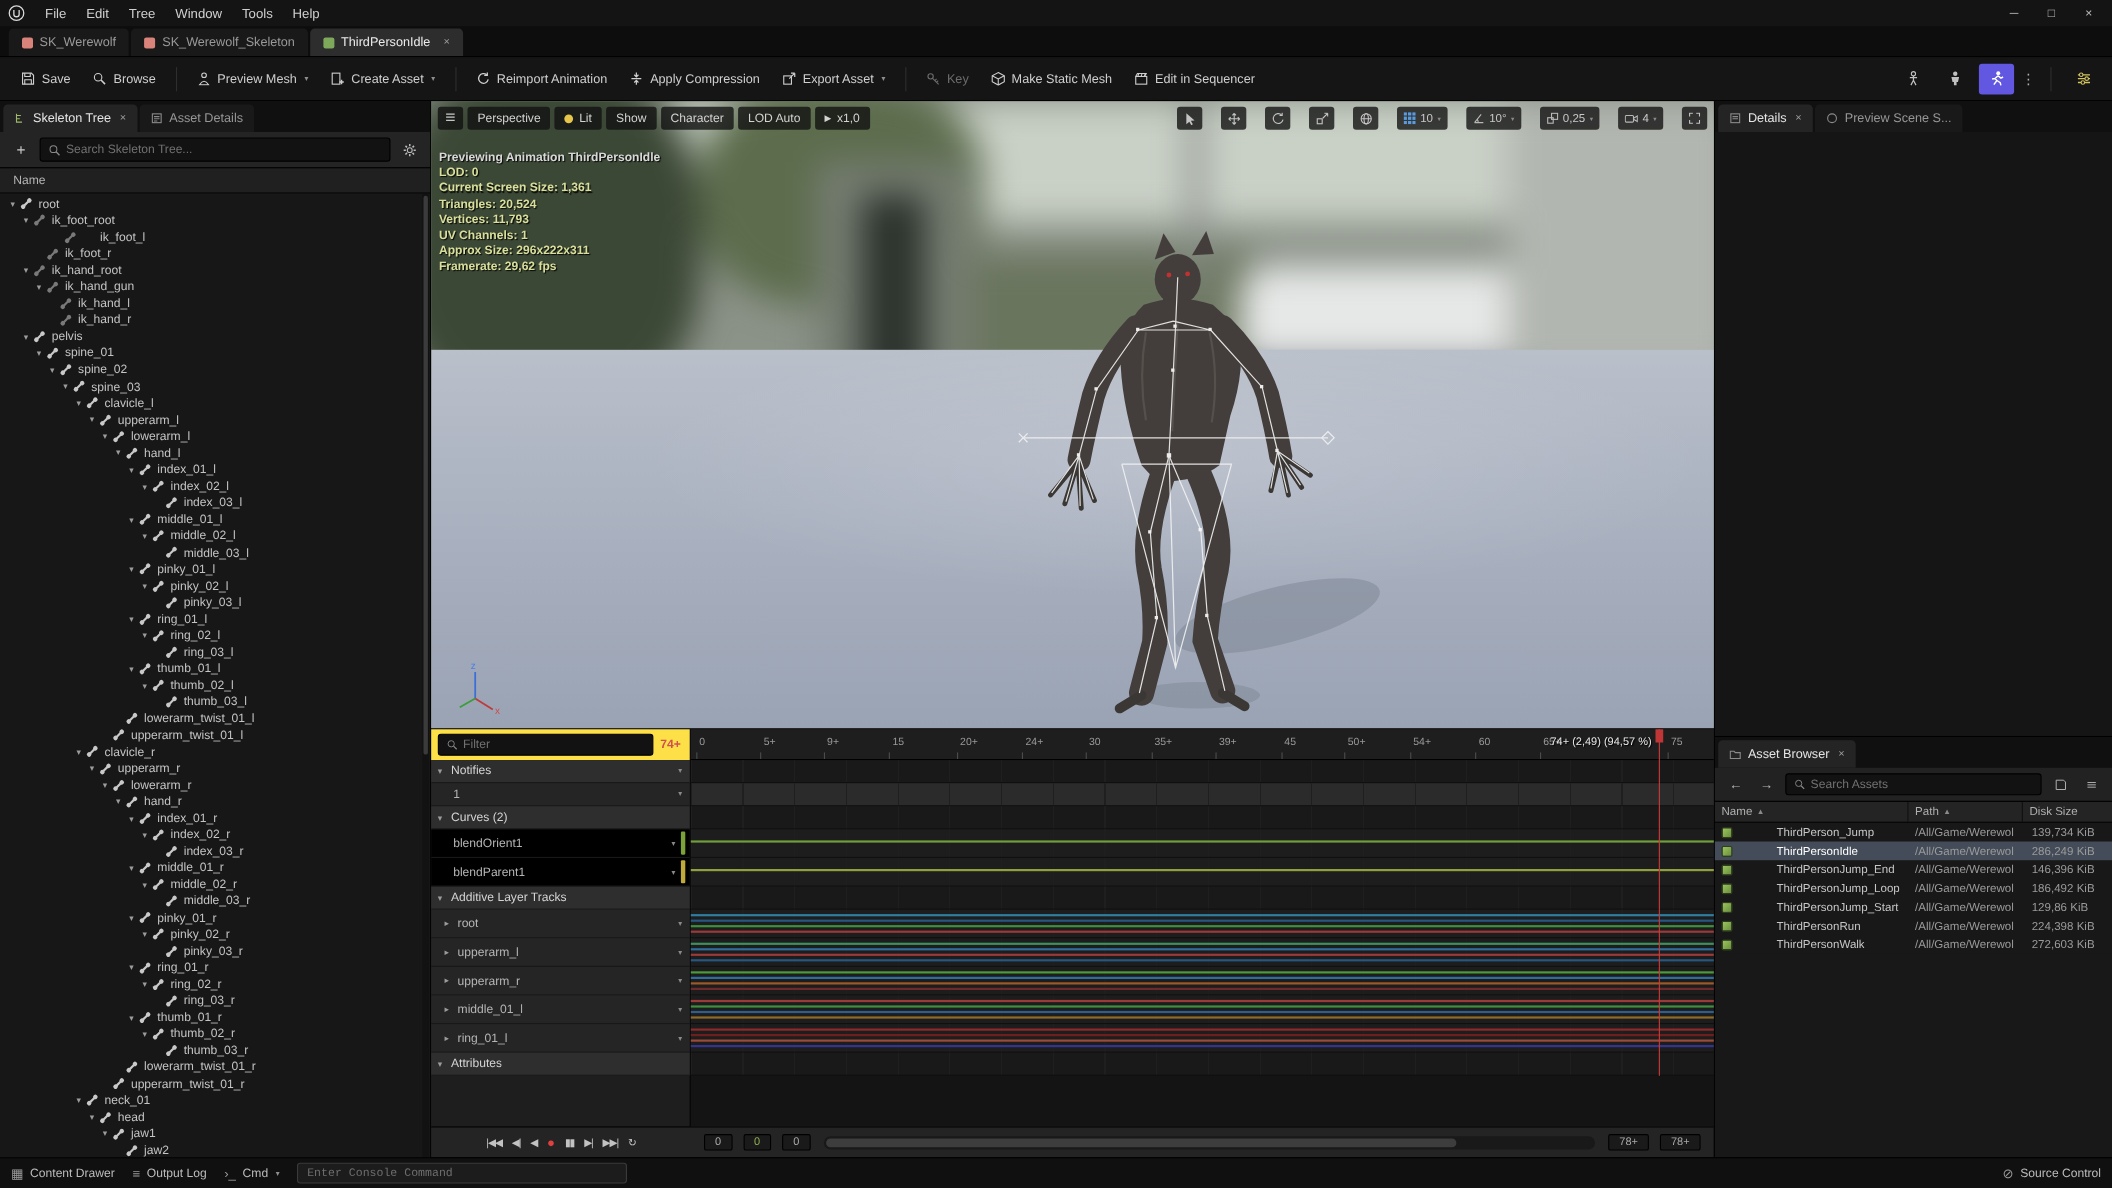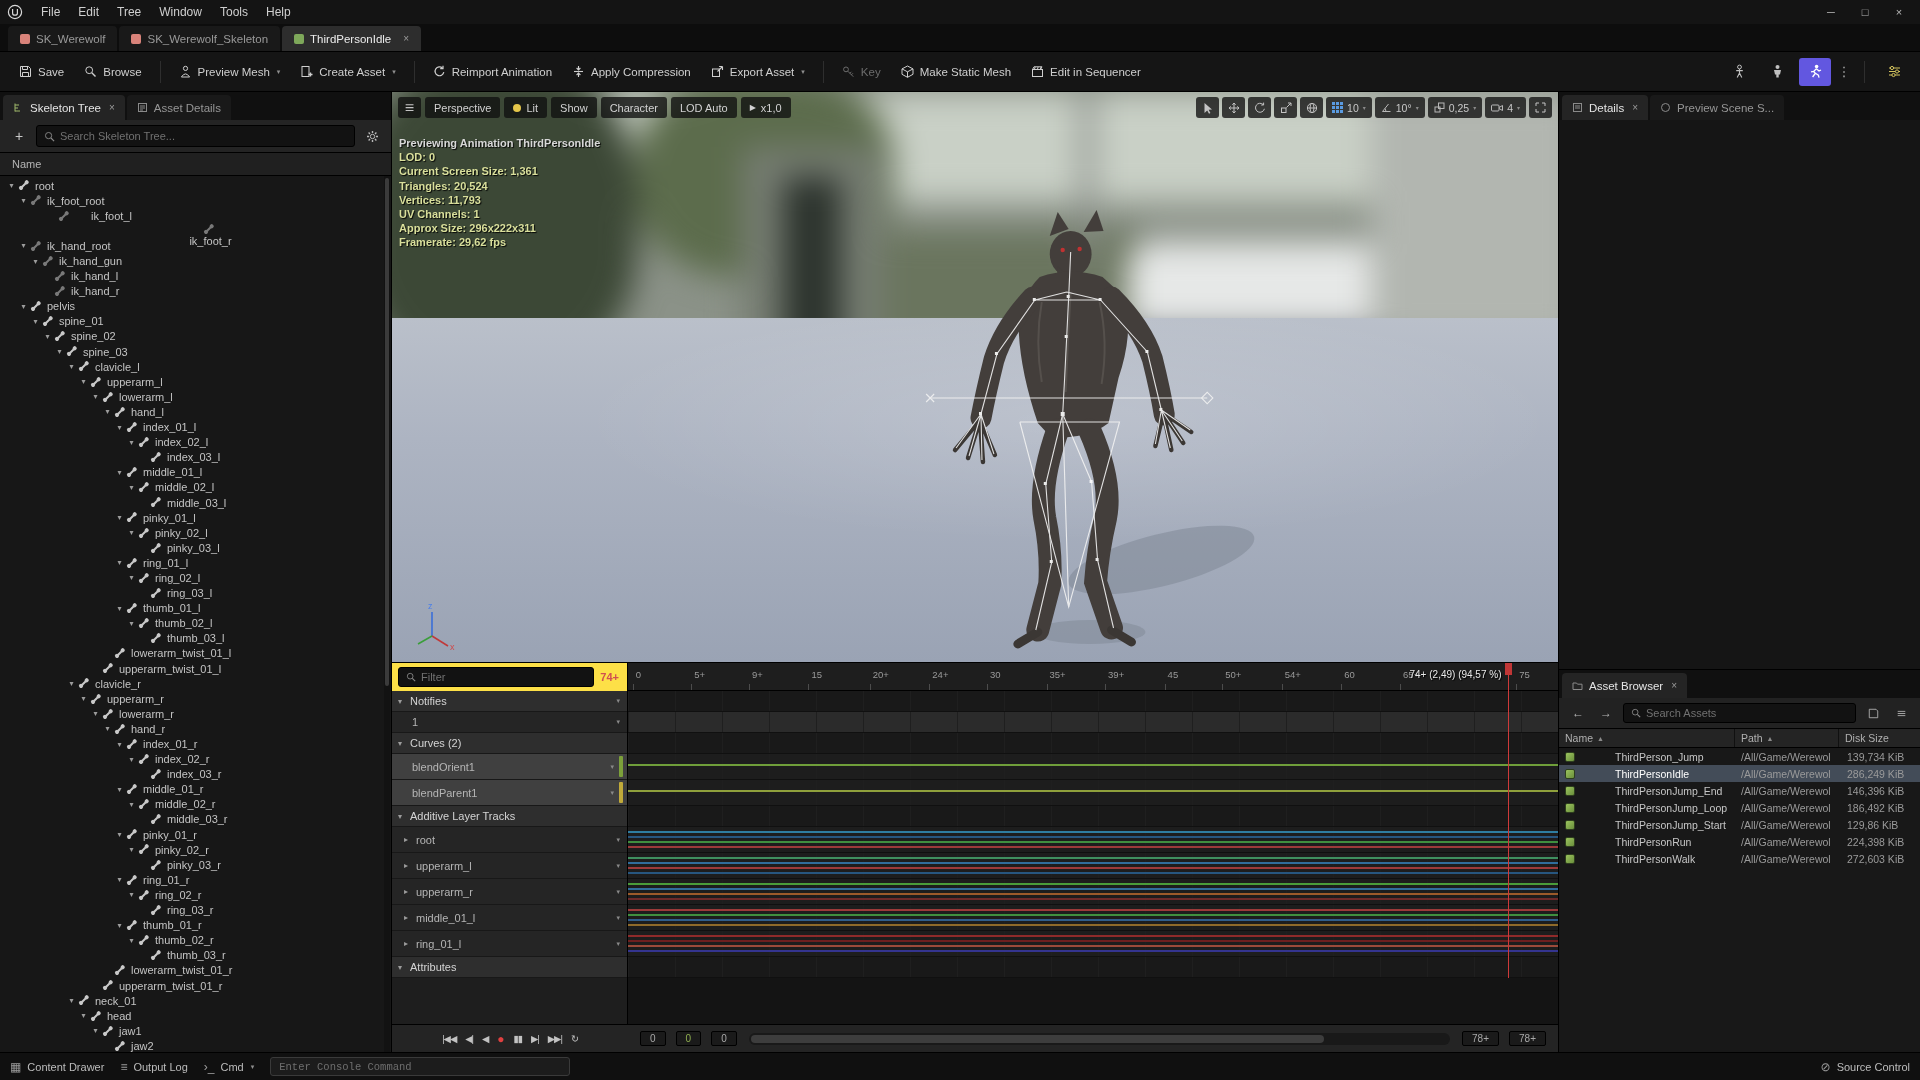--- a/index.html
+++ b/index.html
@@ -67,39 +67,39 @@
   .vp-blur { position:absolute; left:0; top:0; right:0; height:250px; filter:blur(16px); }
   .blob { position:absolute; }
   .vp-floor { position:absolute; left:0; right:0; top:226px; bottom:0;
     background:radial-gradient(ellipse 60% 50% at 58% 30%, rgba(255,255,255,.16), rgba(255,255,255,0) 70%),
                linear-gradient(180deg,#bac0ca 0%,#adb4c2 35%,#9aa3b4 100%); }
   .vp-svg { position:absolute; inset:0; width:100%; height:100%; }
   .vp-toolbar { position:absolute; top:5px; left:6px; right:6px; display:flex; align-items:center; gap:4px; }
   .chip { height:21px; display:flex; align-items:center; gap:5px; padding:0 9px; background:rgba(16,16,16,.78); border-radius:3px; color:#d2d2d2; font-size:11px; white-space:nowrap; }
   .chip .bulb { width:8px; height:8px; border-radius:50%; background:#e5c64a; }
   .chip .mini-play { font-size:8px; color:#d2d2d2; }
-  .vp-tools { margin-left:auto; display:flex; align-items:flex-end; gap:3px; }
+  .vp-tools { margin-left:auto; display:flex; align-items:flex-end; gap:17px; }
   .tool-chip { width:23px; height:21px; display:flex; align-items:center; justify-content:center; background:rgba(16,16,16,.78); border-radius:3px; color:#c4c4c4; }
   .snap-chip { height:21px; display:flex; align-items:center; gap:4px; padding:0 6px; background:rgba(16,16,16,.78); border-radius:3px; color:#c8c8c8; font-size:10.5px; }
   .snap-chip .mini-caret { font-size:6px; color:#8a8a8a; }
   .vp-stats { position:absolute; top:32px; left:7px; line-height:14.2px; font-size:11px; font-weight:bold; text-shadow:1px 1px 1px rgba(0,0,0,.9); }
   .vp-stat { color:#d9df9b; }
   .vp-stat.first { color:#d8d8d8;margin-top:12px; }
   .gizmo { position:absolute; left:12px; bottom:8px; }
 
   
   .timeline { height:390px; display:flex; flex-direction:column; background:#181818; border-top:1px solid #000; }
   .tl-body { flex:1; display:flex; min-height:0; }
   .tl-left { width:236px; display:flex; flex-direction:column; background:#1e1e1e; border-right:1px solid #000; }
   .tl-filter { height:28px; display:flex; align-items:center; gap:6px; padding:0 6px; background:#fde047; }
   .frame-badge { color:#d05050; font-size:11px; font-weight:bold; padding-right:2px; }
   .tl-row { display:flex; align-items:center; padding:0 4px 0 6px; border-bottom:1px solid #181818; font-size:11px; color:#b5b5b5; }
   .tl-row.header { background:#2e2e2e; height:21px; color:#d4d4d4; }
   .tl-row.subrow { background:#252525; height:21px; padding-left:20px; }
-  .tl-row.curve { background:#404040; height:26px; padding-left:20px; }
+  .tl-row.curve { background:#000000; height:26px; padding-left:20px; }
   .tl-row.additive { background:#252525; height:26px; padding-left:12px; }
   .hdr-chev { width:12px; font-size:8px; color:#9c9c9c; }
   .tl-label { overflow:hidden; text-overflow:ellipsis; }
   .right-caret { margin-left:auto; font-size:7px; color:#8a8a8a; padding:0 3px; }
   .chip-color { width:4px; align-self:stretch; margin:2px 0 2px 2px; border-radius:1px; }
   .tl-right { flex:1; position:relative; background:#141414; display:flex; flex-direction:column; min-width:0; }
   .ruler { height:28px; background:#1e1e1e; position:relative; border-bottom:1px solid #000; }
   .ruler-label { position:absolute; top:6px; font-size:9.5px; color:#9a9a9a; padding-left:3px; }
   .ruler-tick { position:absolute; bottom:0; width:1px; height:6px; background:#4c4c4c; }
   .graph-row { position:relative; border-bottom:1px solid #101010;
@@ -367,21 +367,21 @@
             </span>
             <span class="tree-label">ik_foot_root</span>
           </div>
           <div class="tree-row ik" style="padding-left: 30px; gap: 16px;">
             <span class="chev"></span>
             <span class="bone-wrap">
               <span class="bone"></span>
             </span>
             <span class="tree-label">ik_foot_l</span>
           </div>
-          <div class="tree-row ik" style="padding-left: 30px; flex-direction: column;">
+          <div class="tree-row ik" style="padding-left: 30px;">
             <span class="chev"></span>
             <span class="bone-wrap">
               <span class="bone"></span>
             </span>
             <span class="tree-label">ik_foot_r</span>
           </div>
           <div class="tree-row ik" style="padding-left: 18px;">
             <span class="chev">▾</span>
             <span class="bone-wrap">
               <span class="bone"></span>

